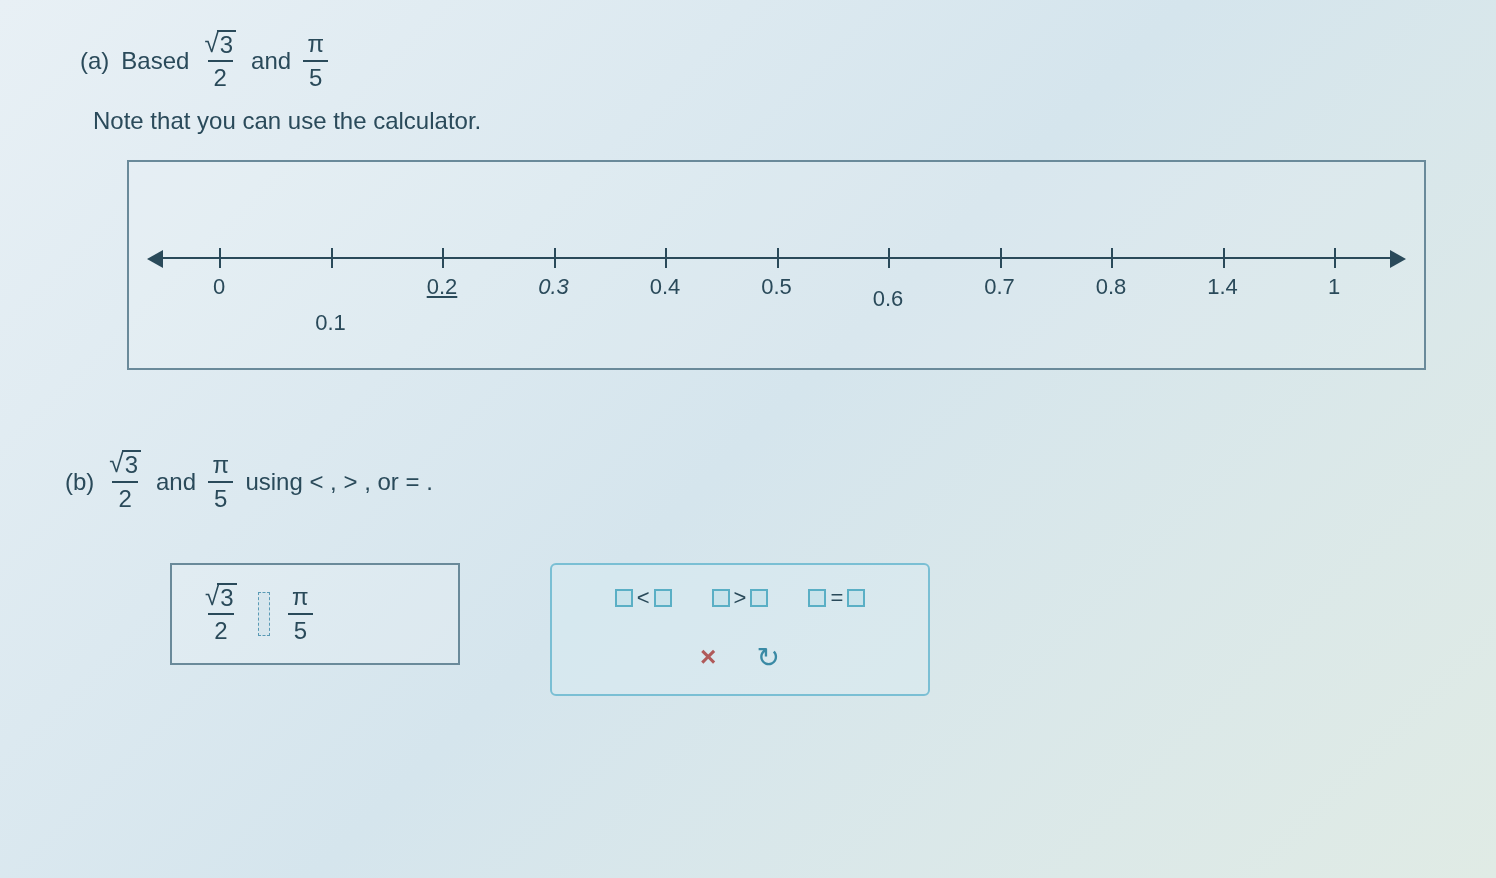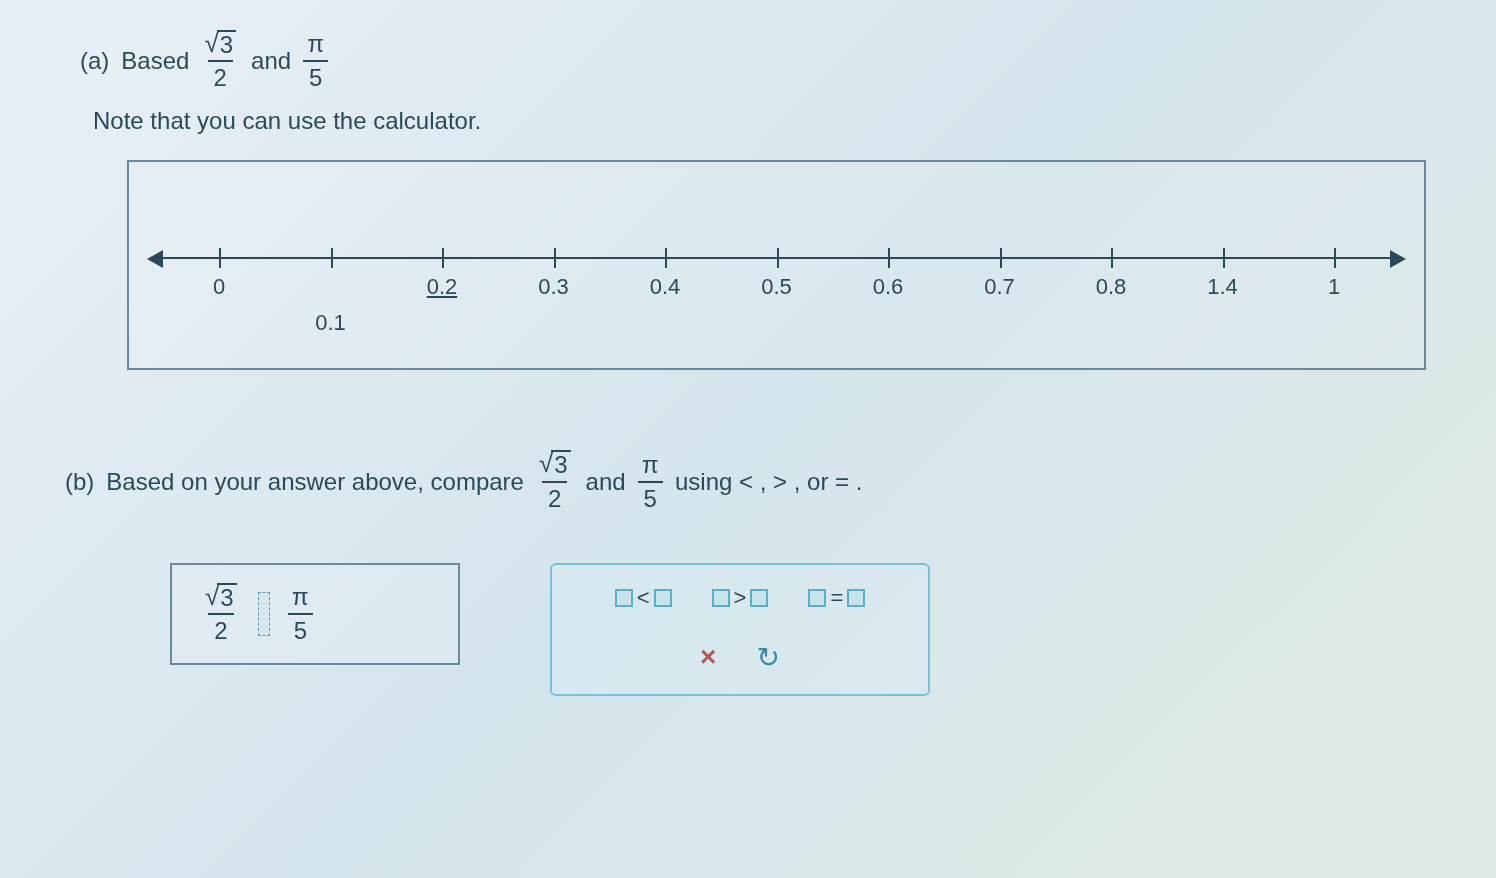--- a/index.html
+++ b/index.html
@@ -158,41 +158,40 @@
   <div class="arrow-left"></div>
   <div class="arrow-right"></div>
   <div id="ticks-container">
       <div class="tick" style="left: calc(0% + 90px);"></div>
       <div class="tick-label" style="left: calc(0% + 90px);">0</div>
       <div class="tick" style="left: calc(10% + 72px);"></div>
       <div class="tick-label" style="left: calc(10% + 72px); margin-top: 36px;">0.1</div>
       <div class="tick" style="left: calc(20% + 54px);"></div>
       <div class="tick-label" style="left: calc(20% + 54px); text-decoration: underline;">0.2</div>
       <div class="tick" style="left: calc(30% + 36px);"></div>
-      <div class="tick-label" style="left: calc(30% + 36px);">0.3</div>
+      <div class="tick-label" style="left: calc(30% + 36px); font-style: italic;">0.3</div>
       <div class="tick" style="left: calc(40% + 18px);"></div>
       <div class="tick-label" style="left: calc(40% + 18px);">0.4</div>
       <div class="tick" style="left: calc(50% + 0px);"></div>
       <div class="tick-label" style="left: calc(50% + 0px);">0.5</div>
       <div class="tick" style="left: calc(60% - 18px);"></div>
-      <div class="tick-label" style="left: calc(60% - 18px);">0.6</div>
+      <div class="tick-label" style="left: calc(60% - 18px); margin-top: 12px;">0.6</div>
       <div class="tick" style="left: calc(70% - 36px);"></div>
       <div class="tick-label" style="left: calc(70% - 36px);">0.7</div>
       <div class="tick" style="left: calc(80% - 54px);"></div>
       <div class="tick-label" style="left: calc(80% - 54px);">0.8</div>
       <div class="tick" style="left: calc(90% - 72px);"></div>
       <div class="tick-label" style="left: calc(90% - 72px);">1.4</div>
       <div class="tick" style="left: calc(100% - 90px);"></div>
       <div class="tick-label" style="left: calc(100% - 90px);">1</div>
     </div>
 </div>
 
 <div class="part-line part-b">
   <span>(b)</span>
-  <span>Based on your answer above, compare</span>
   <span class="fraction">
     <span class="num"><span class="sqrt">
           <span class="sqrt-sym">√</span>
           <span class="sqrt-val">3</span>
         </span></span>
     <span class="den">2</span>
   </span>
   <span>and</span>
   <span class="fraction">
     <span class="num">π</span>

